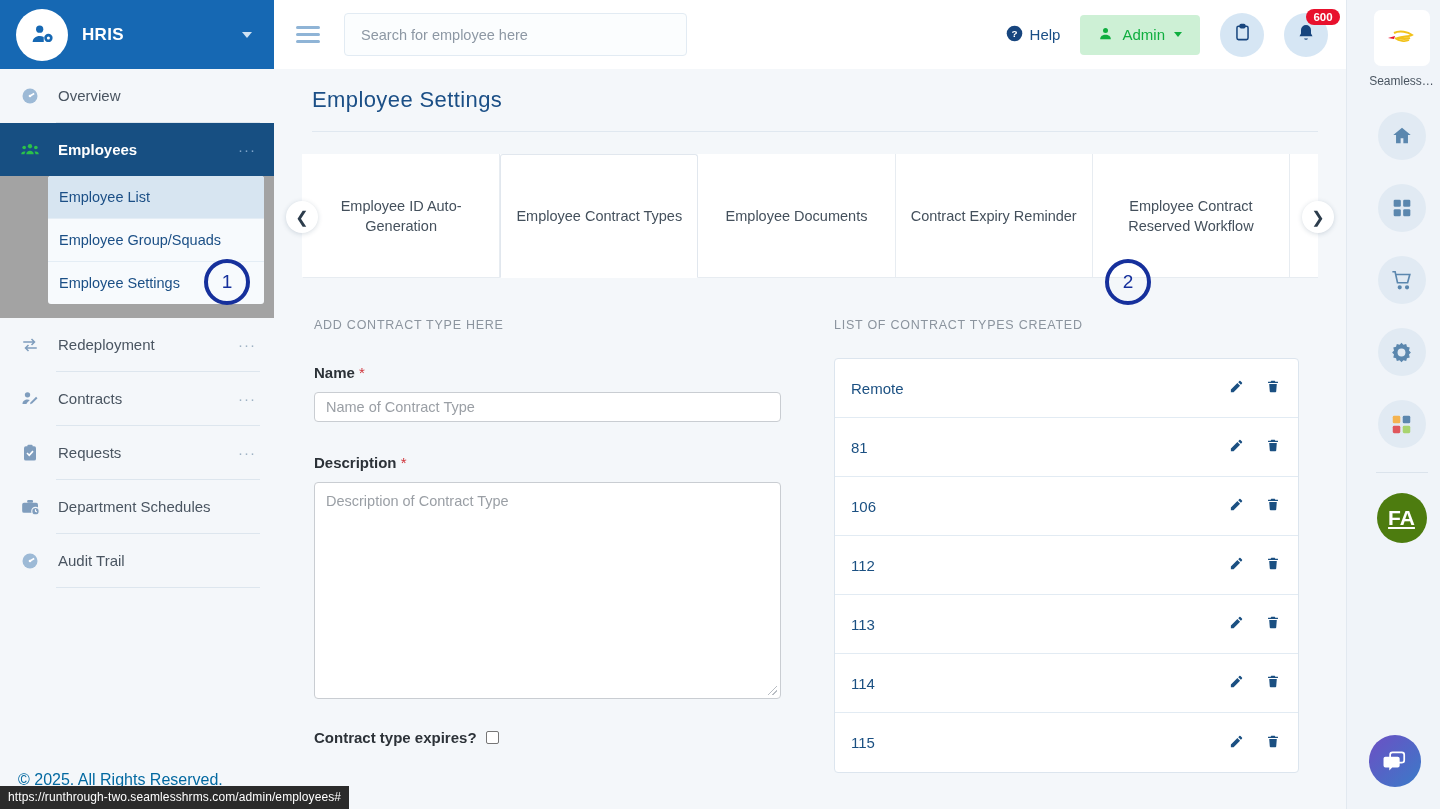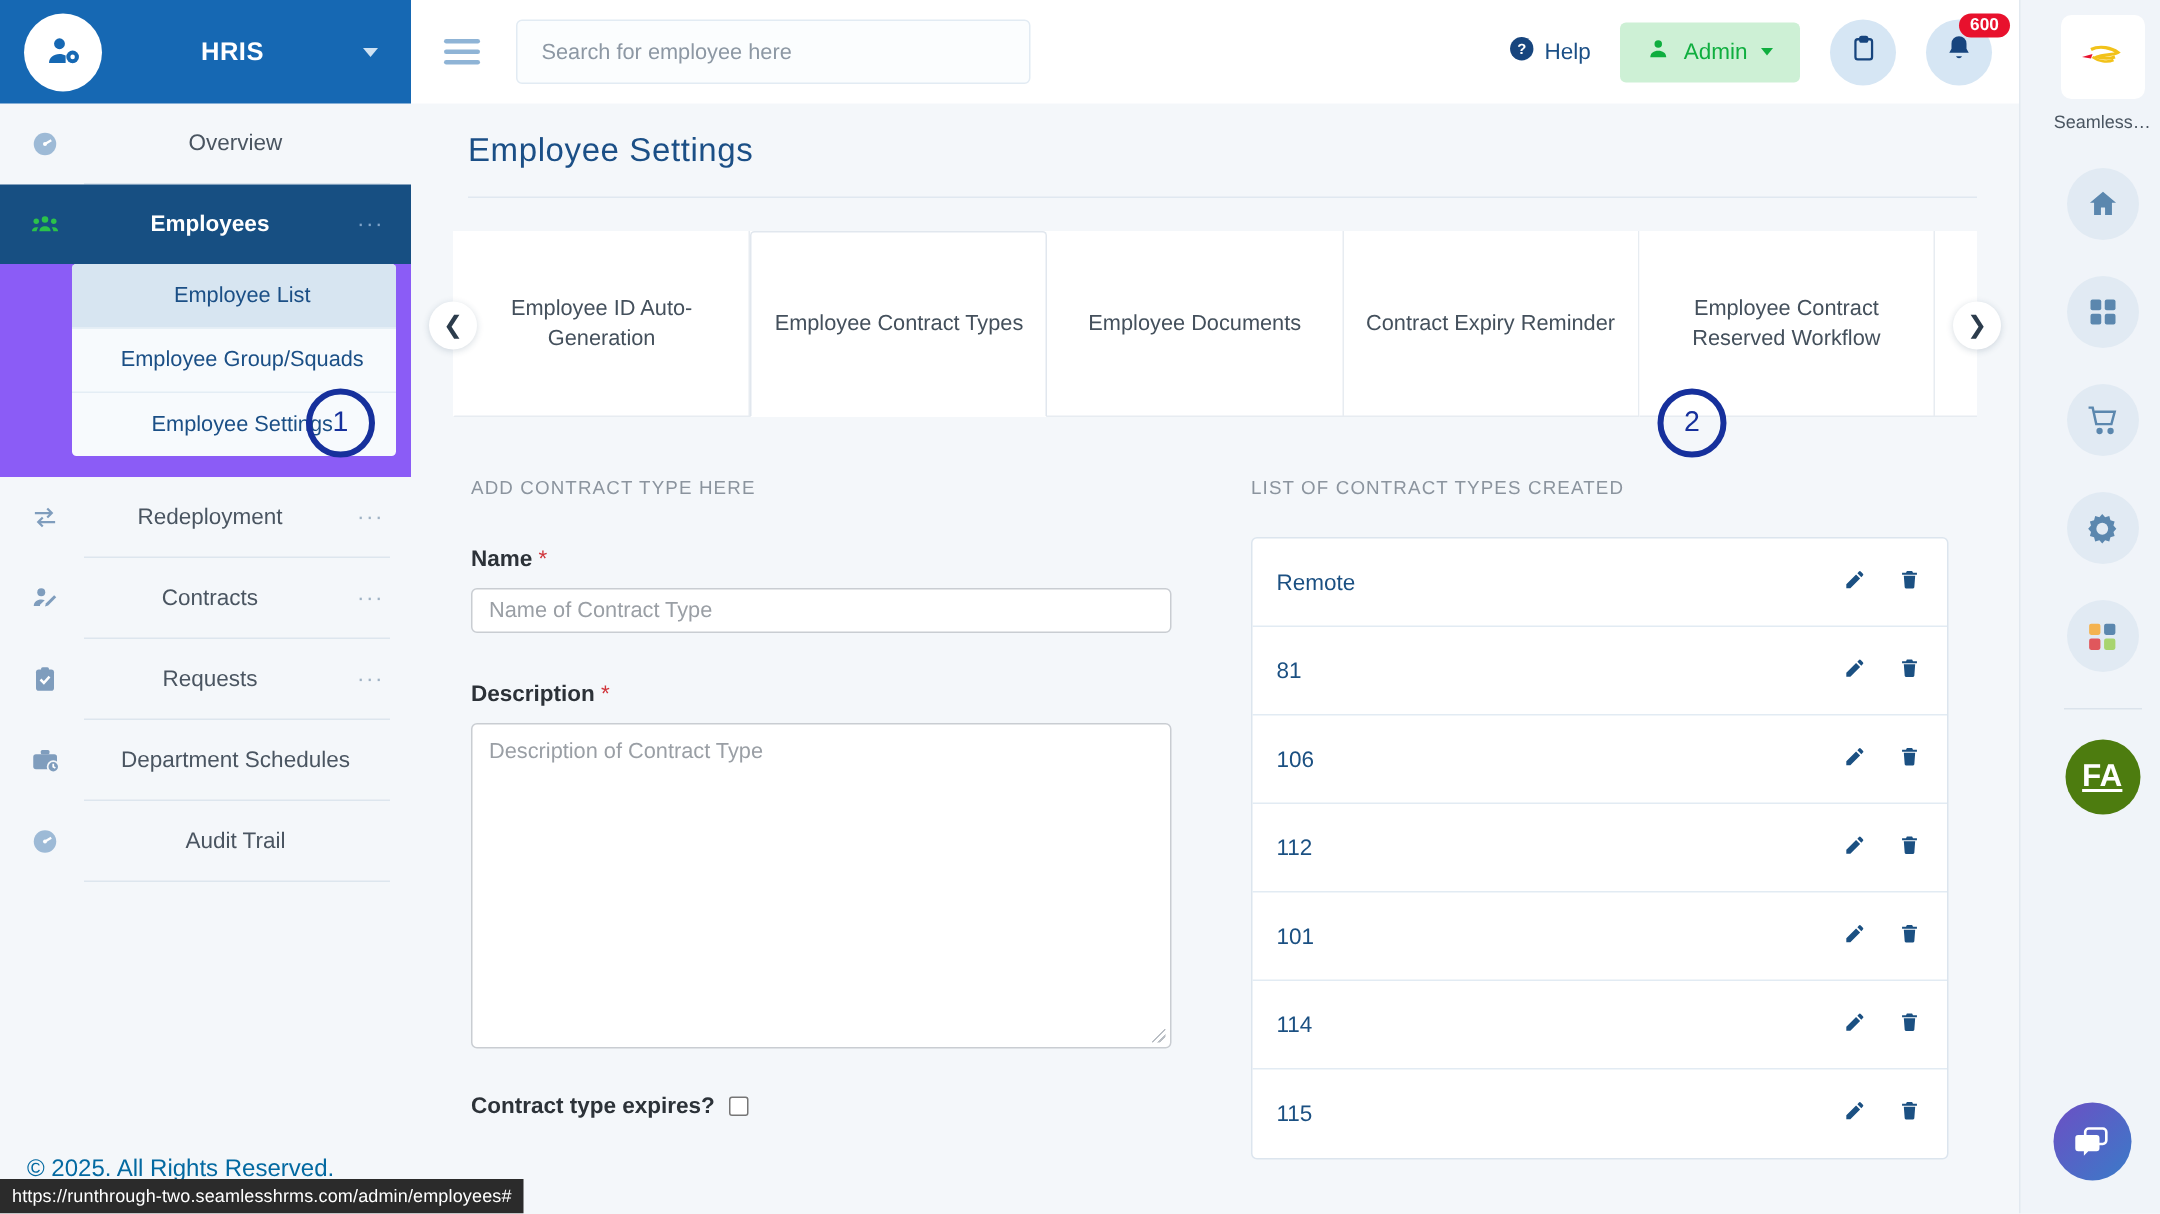--- a/index.html
+++ b/index.html
@@ -11,21 +11,20 @@
   }
   .app { position: relative; width: 1440px; height: 809px; display: flex; }
 
   
   .sidebar {
     width: 274px; height: 809px;
     background: #f4f7fa;
     flex: 0 0 274px;
     position: relative;
     overflow: hidden;
-    text-align: center;
   }
   .brand {
     height: 69px; background: #1668b3;
     display: flex; align-items: center; padding: 0 16px; gap: 14px;
   }
   .brand-logo {
     width: 52px; height: 52px; border-radius: 50%;
     background: #ffffff; display: flex; align-items: center; justify-content: center;
   }
   .brand-name { color: #fff; font-size: 17px; font-weight: bold; letter-spacing: .3px; flex: 1; }
@@ -42,21 +41,21 @@
   }
   .nav-item .nav-ico { width: 24px; display: flex; justify-content: center; flex: 0 0 24px; }
   .nav-item .nav-label { flex: 1; }
   .nav-item .nav-dots { color: #9fb2c4; font-size: 15px; letter-spacing: 1px; line-height: 8px; }
   .nav-sep { height: 1px; background: #dde6ee; margin-left: 56px; margin-right: 14px; }
 
   .nav-group.active { background: #174f82; }
   .nav-group.active .nav-label { color: #ffffff; font-weight: bold; }
   .nav-group.active .nav-dots { color: #7fa4c9; }
 
-  .submenu { background: #8b5cf6; padding: 0 10px 14px 48px; }
+  .submenu { background: #a3a3a3; padding: 0 10px 14px 48px; }
   .submenu-inner { background: #f7fafd; border-radius: 3px; overflow: hidden; }
   .sub-item {
     padding: 13px 0 13px 11px; font-size: 14.5px; color: #1b4f86;
     border-bottom: 1px solid #e4edf5;
   }
   .sub-item:last-child { border-bottom: none; }
   .sub-item.sel { background: #d7e5f1; }
 
   .footer-note {
     position: absolute; left: 18px; bottom: 4px;
@@ -463,21 +462,21 @@
             <span class="row-acts">
               <span><svg width="15" height="15" viewBox="0 0 24 24" fill="#1b5082">
                     <path d="M20.7 5.6l-2.3-2.3a1.3 1.3 0 00-1.9 0l-1.7 1.7 4.2 4.2 1.7-1.7a1.3 1.3 0 000-1.9zM13.4 6.3L3 16.7V21h4.3L17.7 10.6z"></path>
                   </svg></span>
               <span><svg width="14" height="15" viewBox="0 0 24 24" fill="#1b5082">
                     <path d="M9 2h6l1 2h4.5v2.2h-17V4H8zM5.5 7.5h13l-1 13.2a1.4 1.4 0 01-1.4 1.3H7.9a1.4 1.4 0 01-1.4-1.3z"></path>
                   </svg></span>
             </span>
           </div>
           <div class="list-row">
-            <span class="nm">101</span>
+            <span class="nm">113</span>
             <span class="row-acts">
               <span><svg width="15" height="15" viewBox="0 0 24 24" fill="#1b5082">
                     <path d="M20.7 5.6l-2.3-2.3a1.3 1.3 0 00-1.9 0l-1.7 1.7 4.2 4.2 1.7-1.7a1.3 1.3 0 000-1.9zM13.4 6.3L3 16.7V21h4.3L17.7 10.6z"></path>
                   </svg></span>
               <span><svg width="14" height="15" viewBox="0 0 24 24" fill="#1b5082">
                     <path d="M9 2h6l1 2h4.5v2.2h-17V4H8zM5.5 7.5h13l-1 13.2a1.4 1.4 0 01-1.4 1.3H7.9a1.4 1.4 0 01-1.4-1.3z"></path>
                   </svg></span>
             </span>
           </div>
           <div class="list-row">

